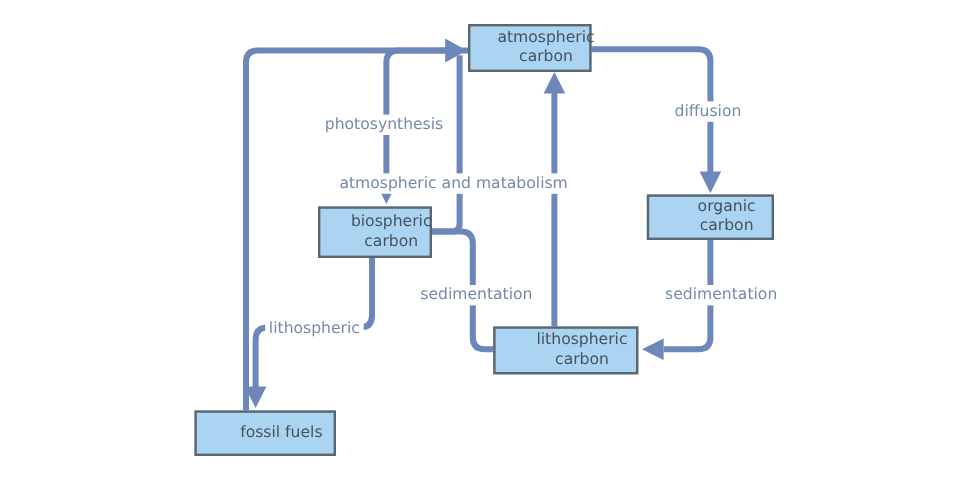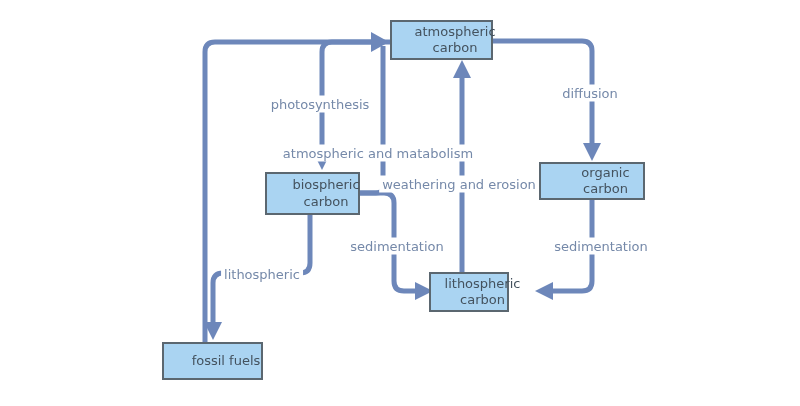--- a/index.html
+++ b/index.html
@@ -50,22 +50,22 @@
     display: flex;
     align-items: center;
     justify-content: center;
     text-align: center;
     z-index: 3;
     padding-left: 27px;
   }
   .node-atmospheric  { left:390px; top:20px;  width:103px; height:40px; }
   .node-biospheric   { left:265px; top:172px; width:95px;  height:43px; }
   .node-organic      { left:539px; top:162px; width:106px; height:38px; }
-  .node-lithospheric { left:429px; top:272px; width:80px; height:40px; }
-  .node-fossil       { left:162px; top:342px; width:101px; height:38px; }
+  .node-lithospheric { left:411px; top:272px; width:121px; height:40px; }
+  .node-fossil       { left:162px; top:342px; width:118px; height:38px; }
   .label-combustion     { left:202px; top:130px; }
   .label-photosynthesis { left:320px; top:104px; }
   .label-respiration    { left:378px; top:153px; }
   .label-diffusion      { left:590px; top:93px;  }
   .label-weathering     { left:459px; top:184px; }
   .label-sed-bio        { left:397px; top:246px; }
   .label-sed-org        { left:601px; top:246px; }
   .label-decomposition  { left:262px; top:274px; }
 </style>
 </head>
@@ -95,21 +95,20 @@
     <path class="edge" d="M 592 200 L 592 281 Q 592 291 582 291 L 553 291"></path>
     <polygon class="head" points="553,282 553,300 535,291"></polygon>
 
     <path class="edge" d="M 310 215 L 310 263 Q 310 273 300 273 L 223 273 Q 213 273 213 283 L 213 323"></path>
     <polygon class="head" points="204,322 222,322 213,340"></polygon>
   </svg>
 
   <span class="edge-label label-photosynthesis">photosynthesis</span>
   <span class="edge-label label-respiration">atmospheric and matabolism</span>
   <span class="edge-label label-diffusion">diffusion</span>
-  <span class="edge-label label-weathering">weathering and erosion</span>
   <span class="edge-label label-sed-bio">sedimentation</span>
   <span class="edge-label label-sed-org">sedimentation</span>
   <span class="edge-label label-decomposition">lithospheric</span>
 
   <div class="node node-atmospheric">atmospheric carbon</div>
   <div class="node node-organic">organic carbon</div>
   <div class="node node-biospheric">biospheric carbon</div>
   <div class="node node-lithospheric">lithospheric carbon</div>
   <div class="node node-fossil">fossil fuels</div>
 

